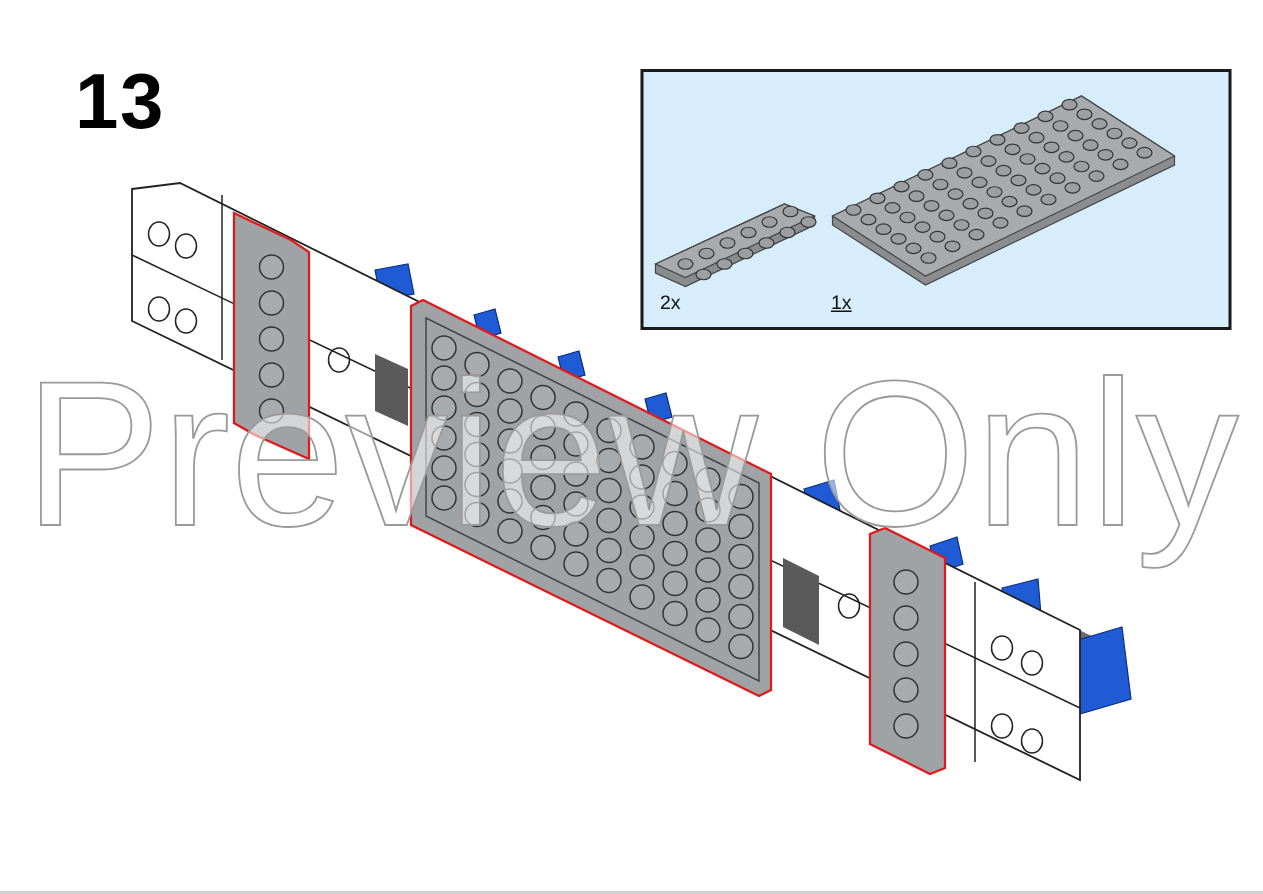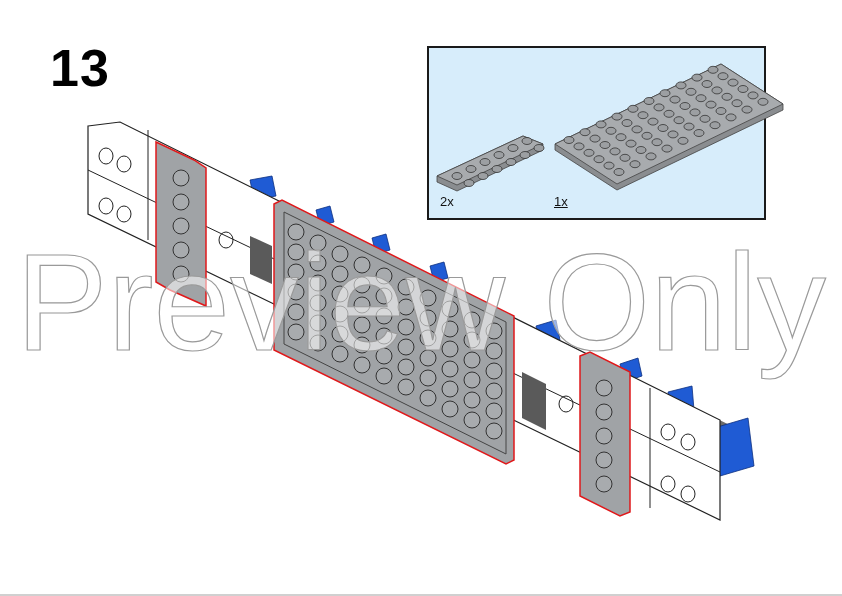--- a/index.html
+++ b/index.html
@@ -1,18 +1,18 @@
 <!DOCTYPE html>
 <html><head>
 <meta charset="utf-8">
 <style>
   html, body { margin: 0; padding: 0; }
   body { width: 842px; height: 596px; background: #ffffff; position: relative; overflow: hidden; font-family: "Liberation Sans", sans-serif; }
   .step-number { position: absolute; left: 50px; top: 42px; font-size: 52px; font-weight: bold; color: #000; line-height: 1; letter-spacing: 1px; }
-  .callout { position: absolute; left: 427px; top: 46px; width: 339px; height: 174px; background: #d7edfb; border: 2px solid #1a1a1a; box-sizing: border-box; }
+  .callout { position: absolute; left: 427px; top: 46px; width: 394px; height: 174px; background: #d7edfb; border: 2px solid #1a1a1a; box-sizing: border-box; }
   .callout svg { position: absolute; left: 0; top: 0; }
   .qty { position: absolute; font-size: 13px; color: #111; }
   .qty-1 { left: 11px; top: 146px; }
   .qty-2 { left: 125px; top: 146px; text-decoration: underline; }
   .scene { position: absolute; left: 0; top: 0; }
   .watermark { position: absolute; left: 0; top: 0; pointer-events: none; }
   .bottom-rule { position: absolute; left: 0; top: 594px; width: 842px; height: 2px; background: #d0d0d0; }
 </style>
 </head>
 <body>

